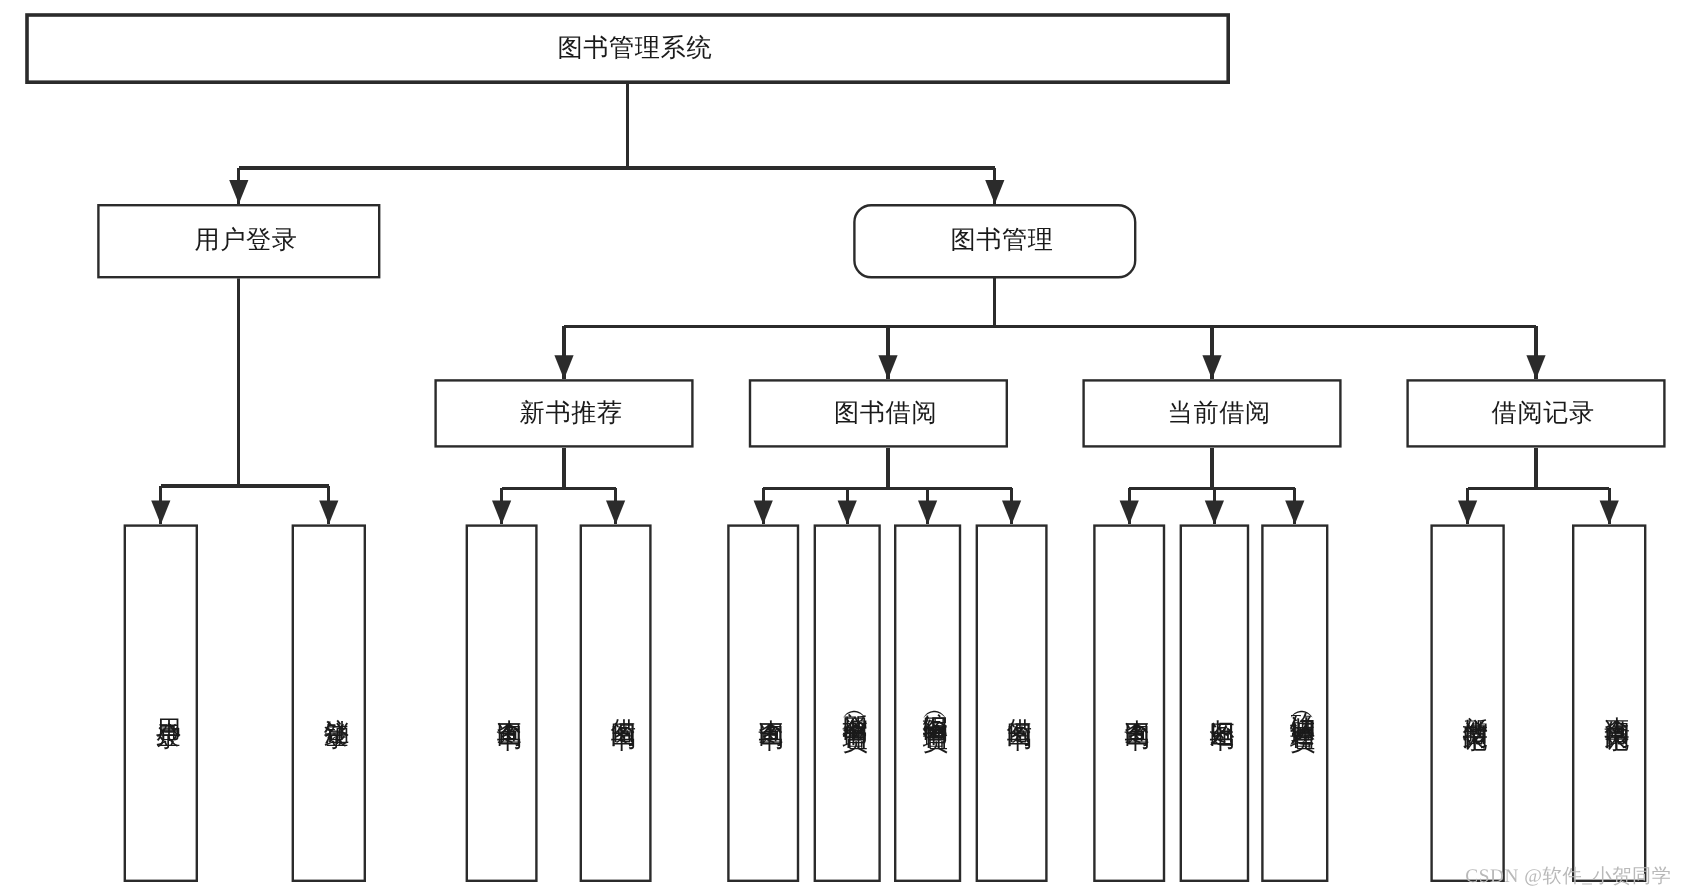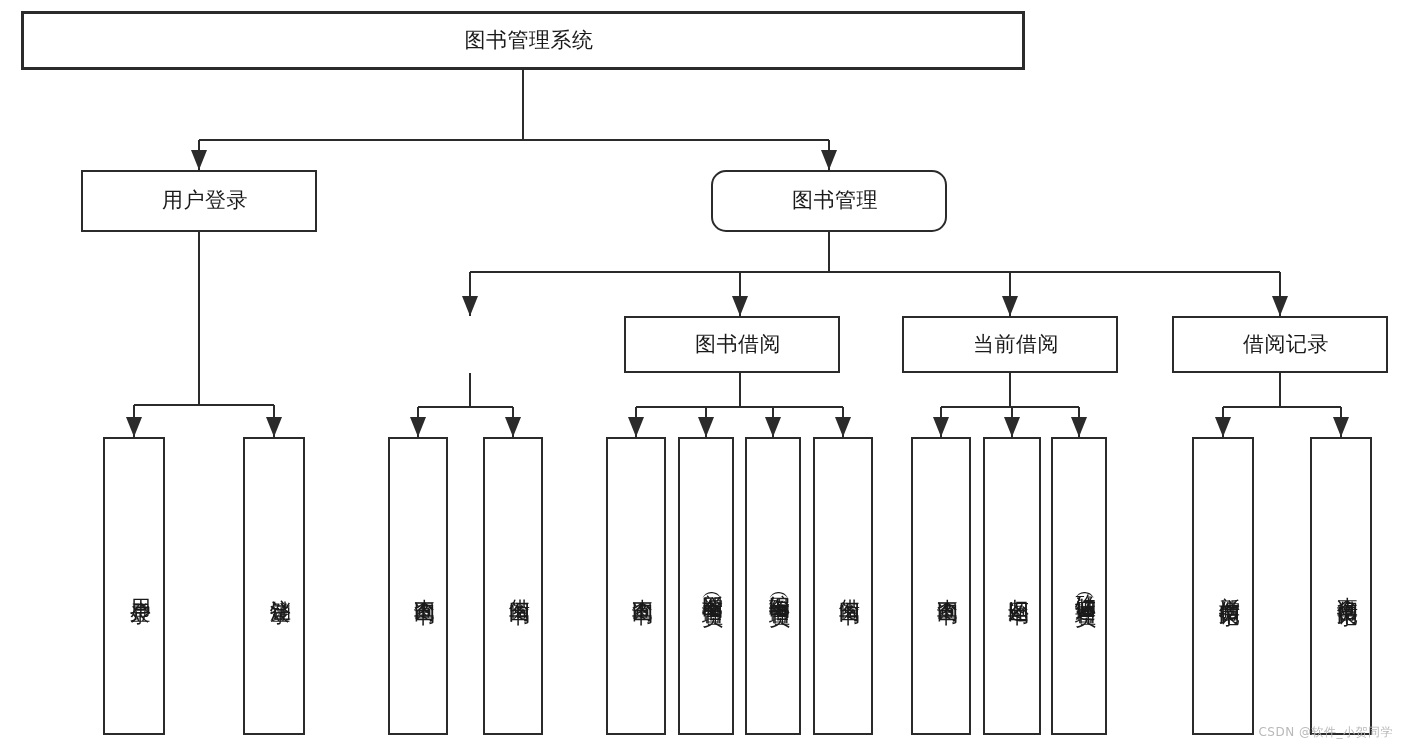--- a/index.html
+++ b/index.html
@@ -57,24 +57,25 @@
     left: 0;
     top: 0;
     width: 1405px;
     height: 747px;
     pointer-events: none;
   }
   #watermark {
     position: absolute;
     right: 12px;
     bottom: 6px;
-    font-size: 12px;
+    font-size: 16px;
     color: #b9b9b9;
     white-space: nowrap;
     letter-spacing: 0.5px;
+    font-family: Liberation Serif, serif;
   }
 </style>
 </head>
 <body>
 
 <div id="diagram-root">
   <svg id="connectors" viewBox="0 0 1405 747" width="1405" height="747">
       <line x1="523" y1="70" x2="523" y2="140" stroke="#2b2b2b" stroke-width="2.6" shape-rendering="crispEdges"></line>
       <line x1="199" y1="140" x2="829" y2="140" stroke="#2b2b2b" stroke-width="2.6" shape-rendering="crispEdges"></line>
       <line x1="199" y1="140" x2="199" y2="170" stroke="#2b2b2b" stroke-width="2.6" shape-rendering="crispEdges"></line>
@@ -130,20 +131,23 @@
     </svg>
 <div class="node-box root" style="left: 21px; top: 11px; width: 1004px; height: 59px;">
       <span class="node-label-h">图书管理系统</span>
     </div>
     <div class="node-box" style="left: 81px; top: 170px; width: 236px; height: 62px;">
       <span class="node-label-h">用户登录</span>
     </div>
     <div class="node-box" style="left: 711px; top: 170px; width: 236px; height: 62px; border-radius: 15px;">
       <span class="node-label-h">图书管理</span>
     </div>
+    <div class="node-box" style="left: 362px; top: 316px; width: 216px; height: 57px;">
+      <span class="node-label-h">新书推荐</span>
+    </div>
     <div class="node-box" style="left: 624px; top: 316px; width: 216px; height: 57px;">
       <span class="node-label-h">图书借阅</span>
     </div>
     <div class="node-box" style="left: 1172px; top: 316px; width: 216px; height: 57px;">
       <span class="node-label-h">借阅记录</span>
     </div>
     <div class="node-box" style="left: 902px; top: 316px; width: 216px; height: 57px;">
       <span class="node-label-h">当前借阅</span>
     </div>
     <div class="node-box" style="left: 103px; top: 437px; width: 62px; height: 298px;">

